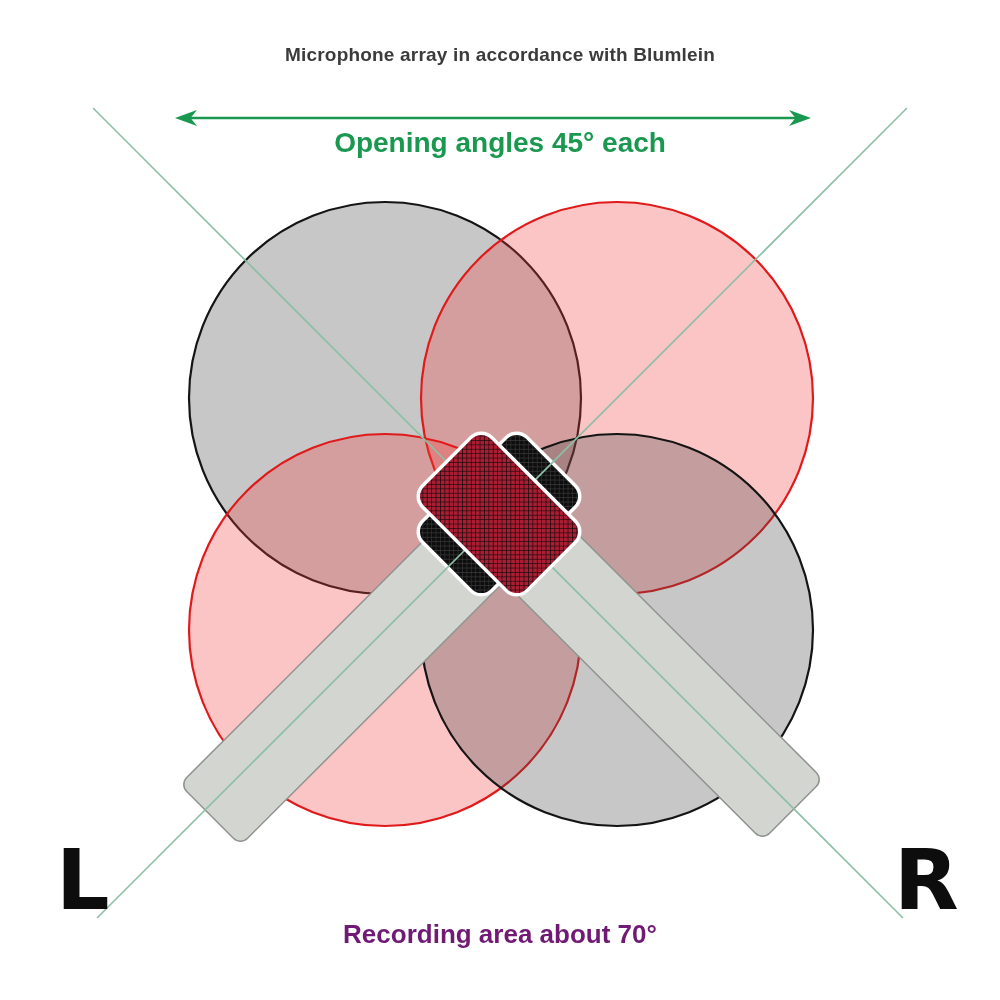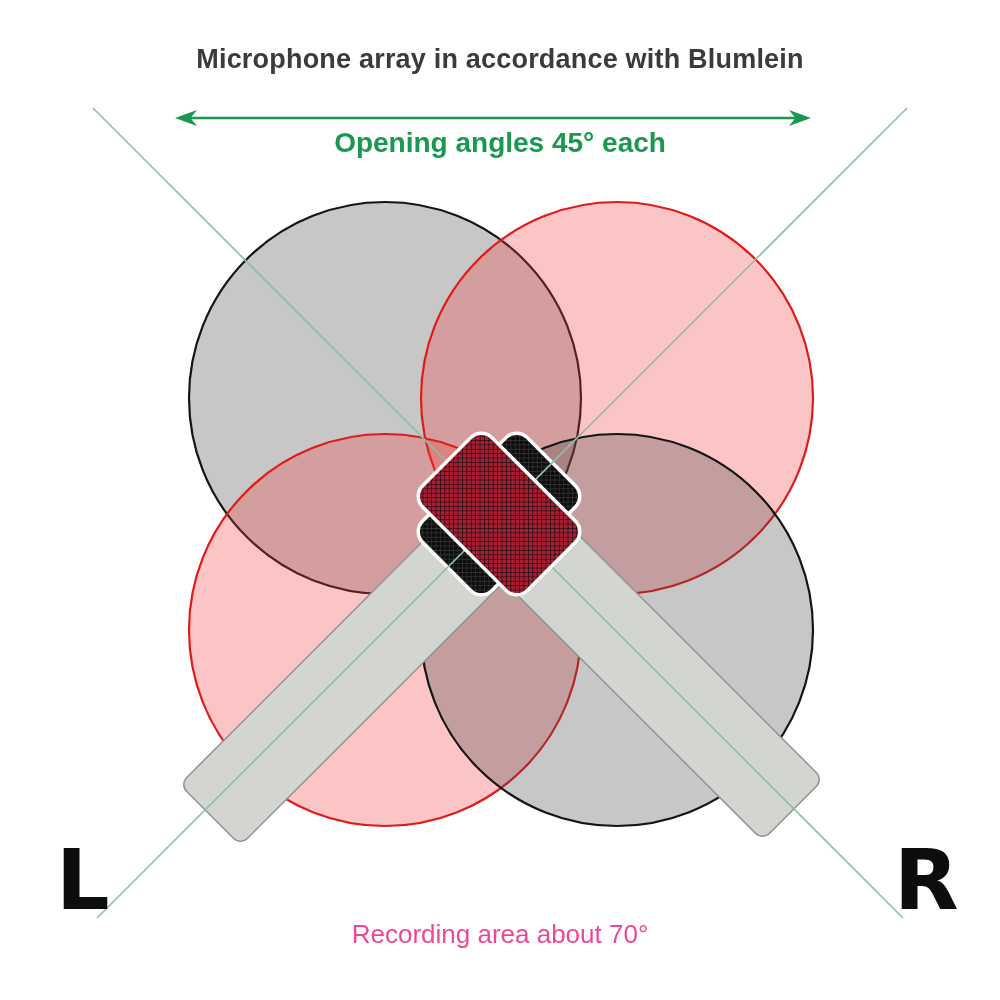--- a/index.html
+++ b/index.html
@@ -9,34 +9,34 @@
     height: 1000px;
     background: #ffffff;
     overflow: hidden;
     font-family: "Liberation Sans", sans-serif;
   }
   .canvas svg { position: absolute; left: 0; top: 0; }
   .label { position: absolute; white-space: nowrap; }
   .title {
     top: 44px; left: 0; width: 100%;
     text-align: center;
-    font-size: 27px; font-weight: 700;
+    font-size: 19px; font-weight: 700;
     color: #3b3b3b; letter-spacing: 0.2px;
   }
   .opening-label {
     top: 127px; left: 0; width: 100%;
     text-align: center;
     font-size: 28px; font-weight: 700;
     color: #1a9850;
   }
   .recording-label {
     top: 919px; left: 0; width: 100%;
     text-align: center;
-    font-size: 26px; font-weight: 400;
-    color: #ec4899;
+    font-size: 26px; font-weight: 700;
+    color: #701a75;
   }
   .channel {
     font-family: "DejaVu Sans", "Liberation Sans", sans-serif;
     font-size: 84px; font-weight: 700;
     color: #0d0d0d; line-height: 1;
   }
   .channel-l { top: 838px; left: 56px; }
   .channel-r { top: 838px; left: 894px; }
 </style>
 </head>

